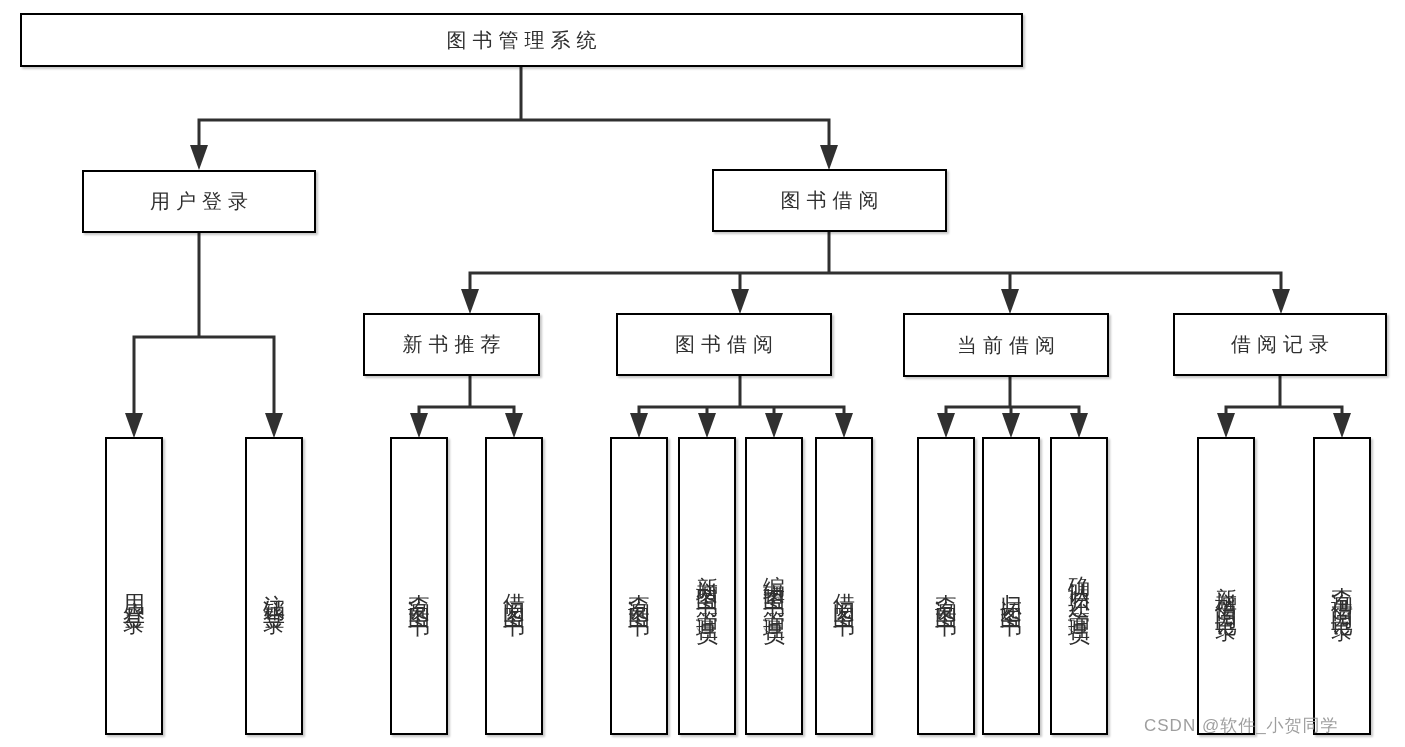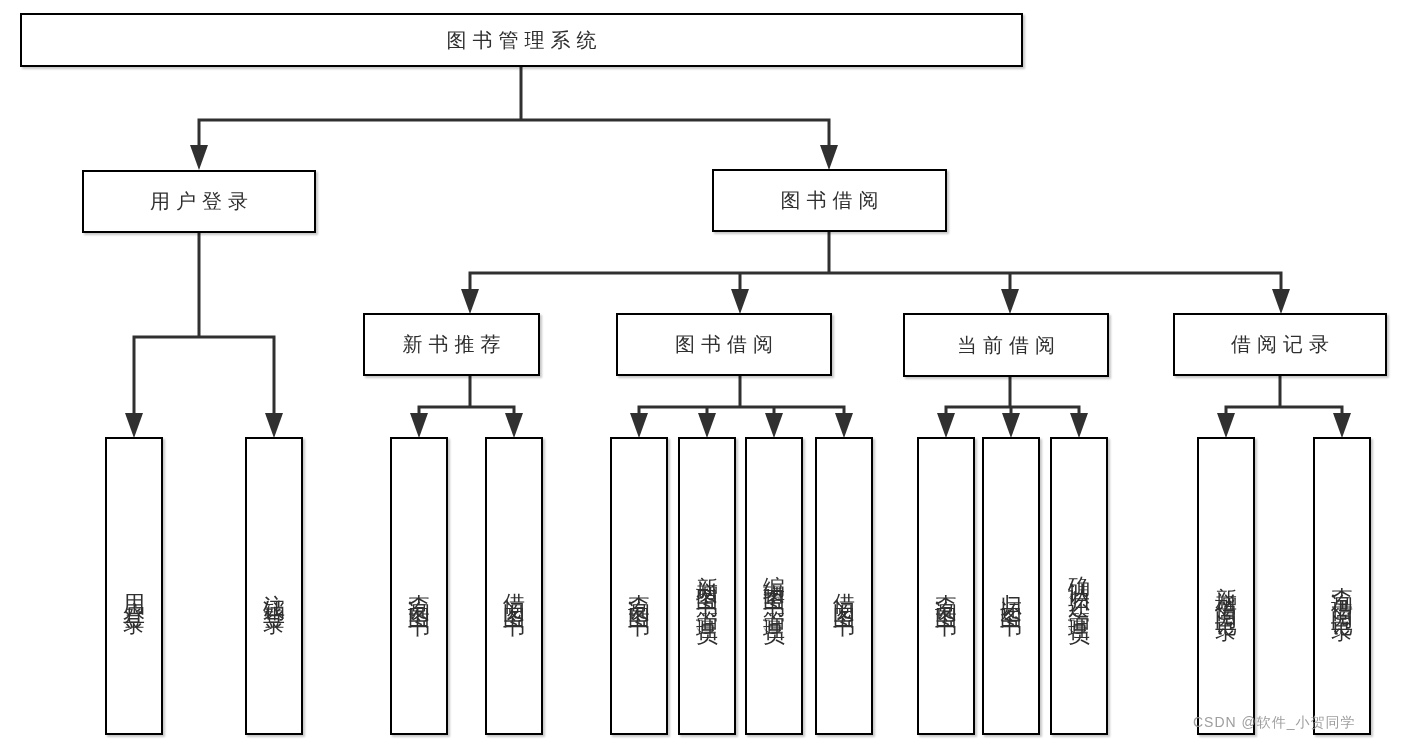--- a/index.html
+++ b/index.html
@@ -46,23 +46,23 @@
     padding-top: 7px; 
     white-space: nowrap;
   }
   .leaf {
     top: 437px;
     width: 58px;
     height: 298px;
   }
   .watermark {
     position: absolute;
-    left: 1193px;
+    left: 1144px;
     top: 714px;
-    font-size: 14px;
+    font-size: 17px;
     color: rgba(148,148,148,0.9);
     letter-spacing: 1px;
     white-space: nowrap;
     z-index: 5;
   }
 </style>
 </head>
 <body>
 
 <div class="canvas">

